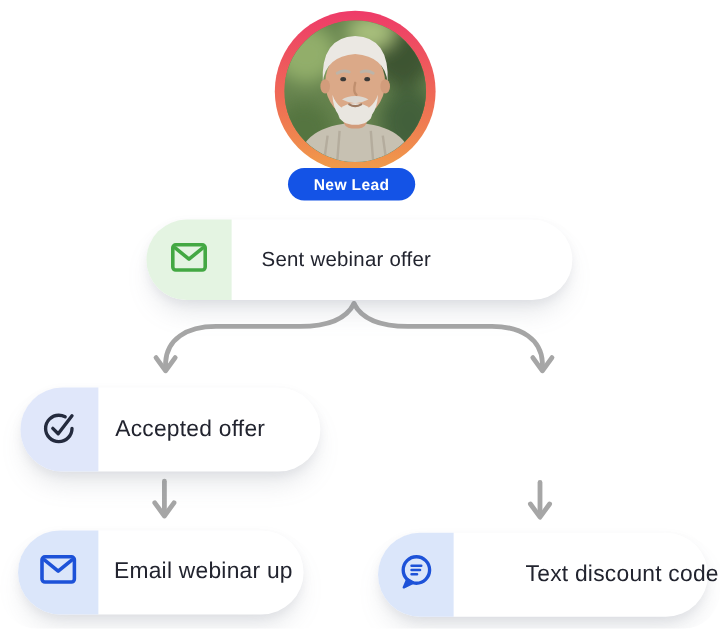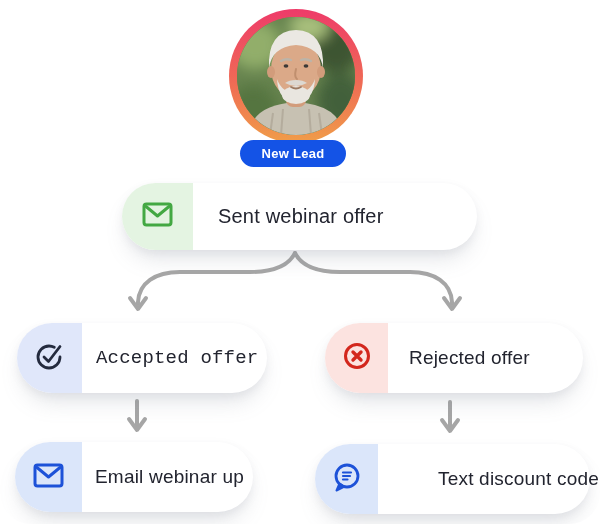--- a/index.html
+++ b/index.html
@@ -80,23 +80,23 @@
   .node .node-label {
     color: #22242f;
     font-size: 19px;
     font-weight: 500;
     letter-spacing: 0.2px;
     white-space: nowrap;
   }
 
   .node-sent     { left: 122px; top: 183px; width: 355px; height: 67px; border-radius: 34px; }
   .node-sent .icon-section     { width: 71px; background: #e4f4e2; border-radius: 34px 0 0 34px; }
-  .node-sent .node-label       { margin-left: 25px; font-size: 20px; }
-
-  .node-accepted { left: 17px;  top: 323px; width: 250px; height: 70px; border-radius: 35px; font-family: Liberation Mono, monospace; }
+  .node-sent .node-label       { margin-left: 25px; font-size: 17px; }
+
+  .node-accepted { left: 17px;  top: 323px; width: 250px; height: 70px; border-radius: 35px; }
   .node-accepted .icon-section { width: 65px; background: #e0e7fa; border-radius: 35px 0 0 35px; }
   .node-accepted .node-label   { margin-left: 14px; }
 
   .node-rejected { left: 325px; top: 323px; width: 258px; height: 70px; border-radius: 35px; }
   .node-rejected .icon-section { width: 63px; background: #fce3e0; border-radius: 35px 0 0 35px; }
   .node-rejected .node-label   { margin-left: 21px; }
 
   .node-email    { left: 15px;  top: 442px; width: 238px; height: 70px; border-radius: 35px; }
   .node-email .icon-section    { width: 67px; background: #dbe6fa; border-radius: 35px 0 0 35px; }
   .node-email .node-label      { margin-left: 13px; }
@@ -199,31 +199,20 @@
       <span>
         <svg width="30" height="30" viewBox="0 0 30 30" fill="none" xmlns="http://www.w3.org/2000/svg">
           <circle cx="14" cy="16" r="11" stroke="#242b3e" stroke-width="2.8" stroke-linecap="round" stroke-dasharray="57 12.1"></circle>
           <path d="M9,16 L13.5,20.5 L25,5.5" stroke="#242b3e" stroke-width="2.8" stroke-linecap="round" stroke-linejoin="round" fill="none"></path>
         </svg>
       </span>
     </div>
     <span class="node-label">Accepted offer</span>
   </div>
 
-  <div class="node node-rejected">
-    <div class="icon-section">
-      <span>
-        <svg width="30" height="30" viewBox="0 0 30 30" fill="none" xmlns="http://www.w3.org/2000/svg">
-          <circle cx="15" cy="15" r="11.5" stroke="#d3271d" stroke-width="3"></circle>
-          <path d="M11,11 L19,19 M19,11 L11,19" stroke="#d3271d" stroke-width="3.4" stroke-linecap="round"></path>
-        </svg>
-      </span>
-    </div>
-    <span class="node-label">Rejected offer</span>
-  </div>
 
   <div class="node node-email">
     <div class="icon-section">
       <span>
         <svg width="31" height="25" viewBox="0 0 31 25" fill="none" xmlns="http://www.w3.org/2000/svg">
           <rect x="2" y="2" width="27" height="21" rx="2.5" stroke="#1d52d8" stroke-width="3"></rect>
           <path d="M4,4.5 L15.5,14 L27,4.5" stroke="#1d52d8" stroke-width="3" stroke-linecap="round" stroke-linejoin="round" fill="none"></path>
         </svg>
       </span>
     </div>

